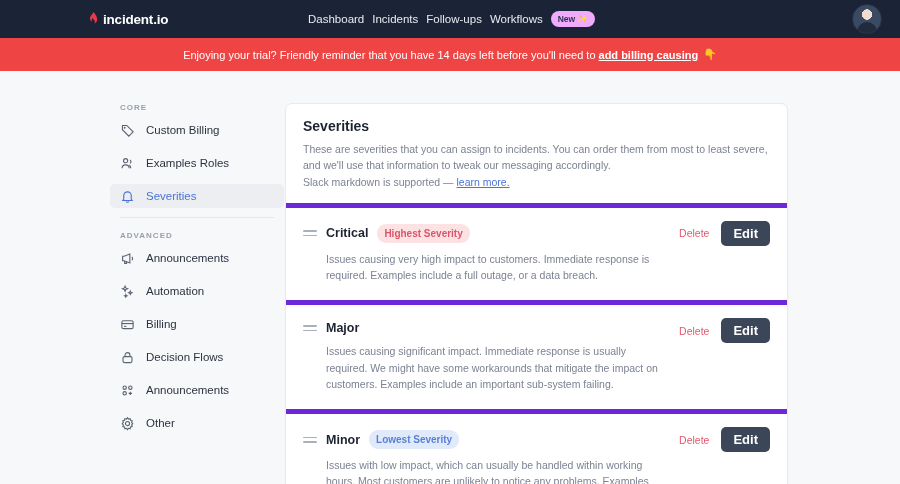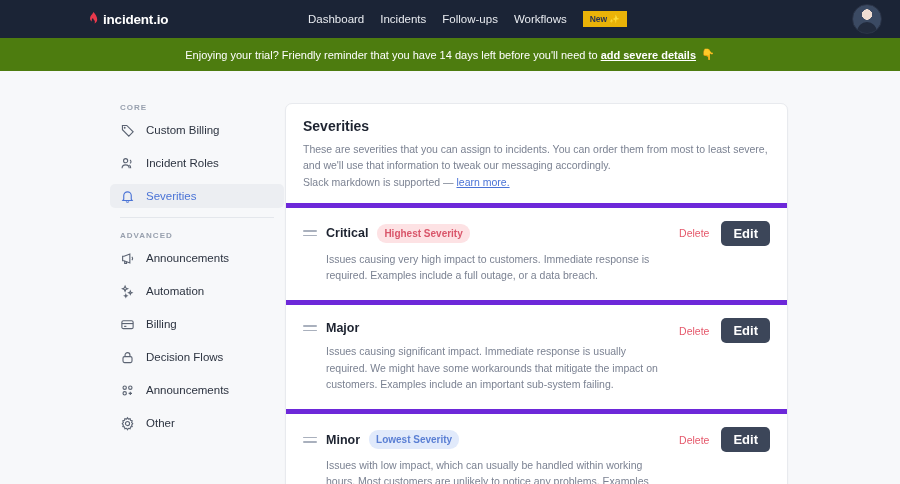--- a/index.html
+++ b/index.html
@@ -13,40 +13,40 @@
 
   
   .topnav {
     height: 38px; background: #1b2436;
     display: flex; align-items: center;
     position: relative;
   }
   .logo { display: flex; align-items: center; gap: 4px; margin-left: 88px; }
   .logo-flame { width: 11px; height: 14px; position: relative; }
   .logo-text { color: #ffffff; font-size: 13.5px; font-weight: bold; letter-spacing: -0.2px; }
-  .navlinks { display: flex; align-items: center; gap: 16px; position: absolute; left: 308px; }
+  .navlinks { display: flex; align-items: center; gap: 8px; position: absolute; left: 308px; }
   .navlink { color: #e8ebf0; font-size: 11.5px; text-decoration: none; white-space: nowrap; }
   .new-badge {
-    background: #eab308; color: #2c3550; font-size: 8.5px; font-weight: bold;
-    border-radius: 0; padding: 3px 7px; display: flex; align-items: center; gap: 2px;
+    background: #f0abfc; color: #2c3550; font-size: 8.5px; font-weight: bold;
+    border-radius: 8px; padding: 3px 7px; display: flex; align-items: center; gap: 2px;
   }
   .avatar {
     position: absolute; right: 18px; top: 4px;
     width: 30px; height: 30px; border-radius: 50%;
     background: radial-gradient(circle at 50% 34%, #f0ddd2 0 22%, #3b4a63 23% 100%);
     border: 1px solid #2a3346; overflow: hidden;
   }
   .avatar-body {
     position: absolute; bottom: 0; left: 50%; transform: translateX(-50%);
     width: 20px; height: 11px; border-radius: 10px 10px 0 0; background: #222b3d;
   }
 
   
   .banner {
-    height: 33px; background: #4d7c0f;
+    height: 33px; background: #ef4444;
     display: flex; align-items: center; justify-content: center;
     color: #ffffff; font-size: 11px;
   }
   .banner a { color: #ffffff; font-weight: bold; text-decoration: underline; margin-left: 3px; }
   .banner .hand { margin-left: 5px; }
 
   
   .body { display: flex; padding-top: 32px; }
 
   
@@ -119,21 +119,21 @@
       <span class="new-badge">New ✨</span>
     </div>
 
     <div class="avatar">
       <div class="avatar-body"></div>
     </div>
   </div>
 
   <div class="banner">
     <span>Enjoying your trial? Friendly reminder that you have 14 days left before you'll need to</span>
-    <a href="#">add severe details</a>
+    <a href="#">add billing causing</a>
     <span class="hand">👇</span>
   </div>
 
   <div class="body">
 
     <div class="sidebar">
 
       <div class="side-group-title">CORE</div>
 
       <div class="side-item">
@@ -147,21 +147,21 @@
       </div>
 
       <div class="side-item">
         <span class="side-icon">
           <svg width="15" height="15" viewBox="0 0 16 16" fill="none" stroke="#5c6473" stroke-width="1.2">
               <circle cx="6" cy="5" r="2.2"></circle>
               <path d="M2.2 13c0-2.2 1.7-3.6 3.8-3.6S9.8 10.8 9.8 13"></path>
               <path d="M10.6 4.2a2 2 0 010 3.6M11.4 13c0-1.8-.6-2.8-1.4-3.3"></path>
             </svg>
         </span>
-        <span class="side-label">Incident Roles</span>
+        <span class="side-label">Examples Roles</span>
       </div>
 
       <div class="side-item active">
         <span class="side-icon">
           <svg width="15" height="15" viewBox="0 0 16 16" fill="none" stroke="#4a73d6" stroke-width="1.2">
               <path d="M4 11V7a4 4 0 018 0v4l1 1.3H3L4 11z"></path>
               <path d="M6.6 13.2a1.5 1.5 0 002.8 0"></path>
             </svg>
         </span>
         <span class="side-label">Severities</span>

